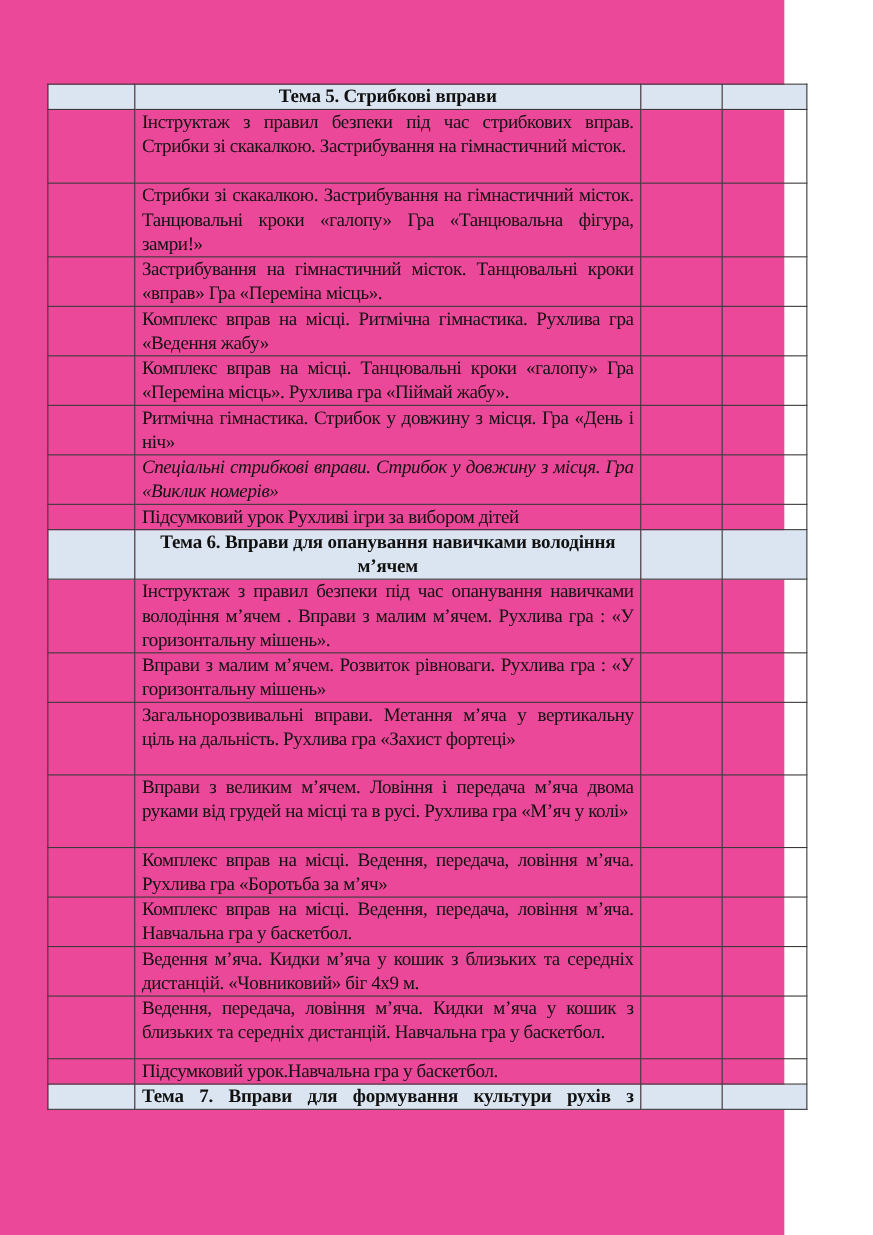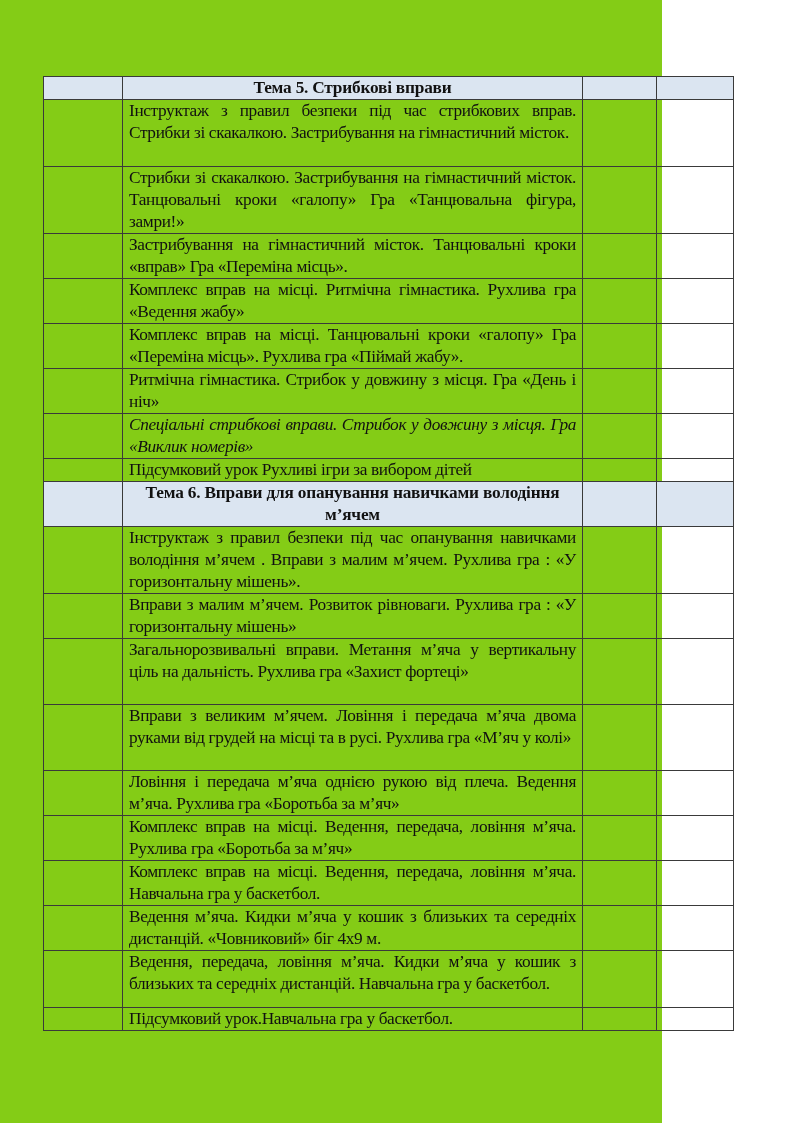--- a/index.html
+++ b/index.html
@@ -11,22 +11,22 @@
       width: 794px;
       height: 1123px;
       position: relative;
       overflow: hidden;
       font-family: "Liberation Serif", "DejaVu Serif", serif;
       color: #111111;
     }
     .page {
       position: absolute;
       left: 0; top: 0;
-      width: 662px; height: 1123px;
-      background: #84cc16;
+      width: 713px; height: 1123px;
+      background: #ec4899;
     }
     table.plan {
       position: absolute;
       left: 43px;
       top: 76px;
       border-collapse: collapse;
       table-layout: fixed;
       width: 690px;
     }
     table.plan col.c1 { width: 79px; }
@@ -149,26 +149,20 @@
           <td></td>
         </tr>
         <tr class="lesson-row" style="height: 66px;">
           <td></td>
           <td class="lesson">Вправи з великим м’ячем. Ловіння і передача м’яча двома руками від грудей на місці та в русі. Рухлива гра «М’яч у колі»</td>
           <td></td>
           <td></td>
         </tr>
         <tr class="lesson-row" style="height: 44px;">
           <td></td>
-          <td class="lesson">Ловіння і передача м’яча однією рукою від плеча. Ведення м’яча. Рухлива гра «Боротьба за м’яч»</td>
-          <td></td>
-          <td></td>
-        </tr>
-        <tr class="lesson-row" style="height: 44px;">
-          <td></td>
           <td class="lesson">Комплекс вправ на місці. Ведення, передача, ловіння м’яча.  Рухлива гра «Боротьба за м’яч»</td>
           <td></td>
           <td></td>
         </tr>
         <tr class="lesson-row" style="height: 44px;">
           <td></td>
           <td class="lesson">Комплекс вправ на місці. Ведення, передача, ловіння м’яча. Навчальна гра у баскетбол.</td>
           <td></td>
           <td></td>
         </tr>
@@ -183,15 +177,21 @@
           <td class="lesson">Ведення, передача, ловіння м’яча. Кидки м’яча у кошик з близьких та середніх дистанцій. Навчальна гра у баскетбол.</td>
           <td></td>
           <td></td>
         </tr>
         <tr class="lesson-row" style="height: 22px;">
           <td></td>
           <td class="lesson">Підсумковий урок.Навчальна гра у баскетбол.</td>
           <td></td>
           <td></td>
         </tr>
+        <tr class="theme" style="height: 22px;">
+          <td></td>
+          <td class="theme-title left">Тема 7.  Вправи для формування культури рухів з</td>
+          <td></td>
+          <td></td>
+        </tr>
       </tbody>
   </table>
 </div>
 
 </body></html>

